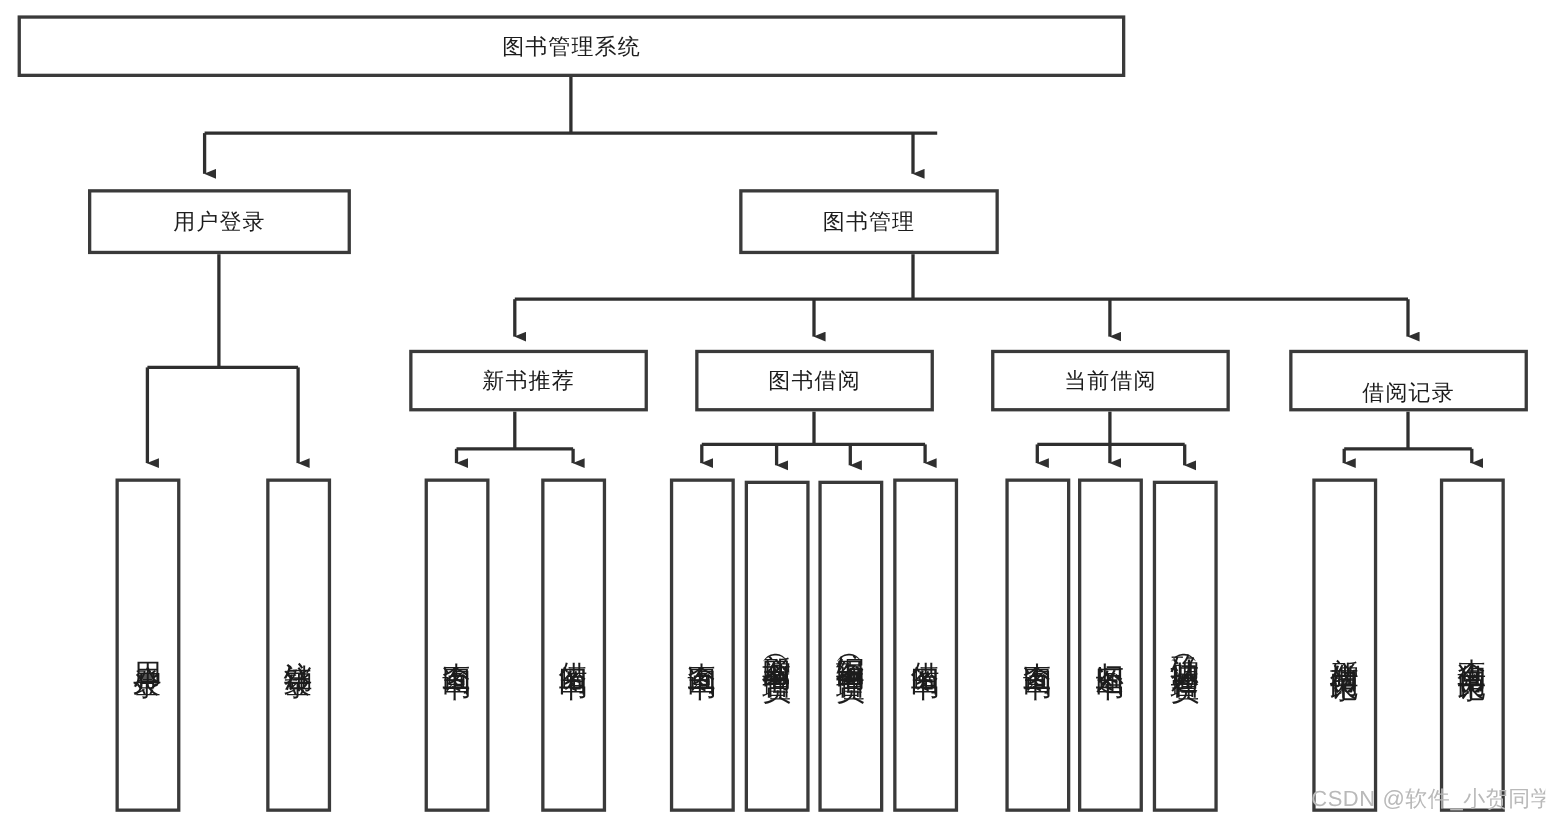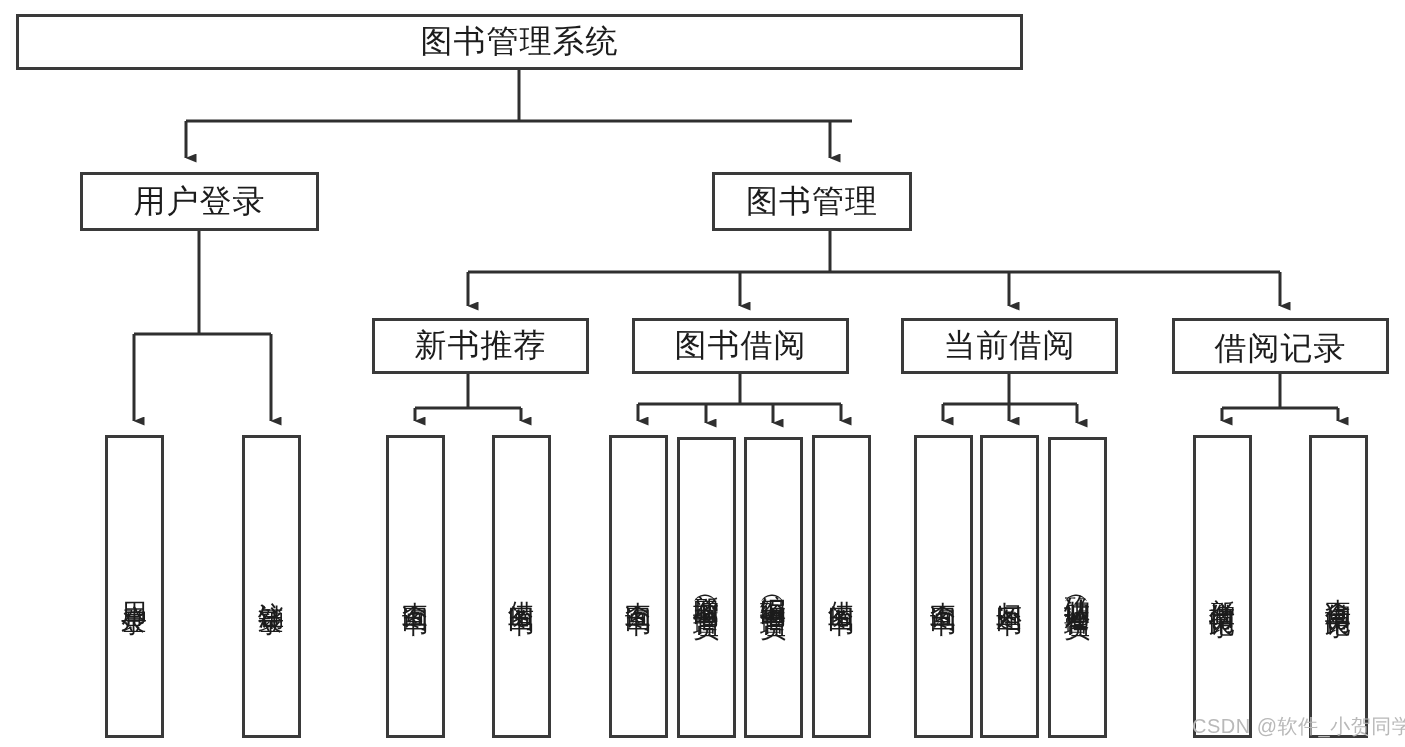--- a/index.html
+++ b/index.html
@@ -30,21 +30,21 @@
     position: absolute;
     box-sizing: border-box;
     background: #ffffff;
     border: 3px solid #3a3a3a;
     display: flex;
     align-items: center;
     justify-content: center;
     color: #1c1c1c;
   }
   .node.h {
-    font-size: 32px;
+    font-size: 20px;
     letter-spacing: 1px;
   }
   .node.v {
     writing-mode: vertical-rl;
     text-orientation: upright;
     font-size: 26px;
     letter-spacing: 3px;
     padding: 6px 0;
     line-height: 1;
   }
@@ -116,21 +116,21 @@
     </g>
   </svg>
 
   <div class="node h" style="left:16px; top:14px; width:1007px; height:56px;">
     <span class="lbl">图书管理系统</span>
   </div>
 
   <div class="node h" style="left:80px; top:172px; width:239px; height:59px;">
     <span class="lbl">用户登录</span>
   </div>
-  <div class="node h" style="left:712px; top:172px; width:200px; height:59px;">
+  <div class="node h" style="left:672px; top:172px; width:236px; height:59px;">
     <span class="lbl">图书管理</span>
   </div>
 
   <div class="node h" style="left:360px; top:318px; width:217px; height:56px;margin-left:12px;">
     <span class="lbl">新书推荐</span>
   </div>
   <div class="node h" style="left:632px; top:318px; width:217px; height:56px;">
     <span class="lbl">图书借阅</span>
   </div>
   <div class="node h" style="left:901px; top:318px; width:217px; height:56px;text-align:center;">

